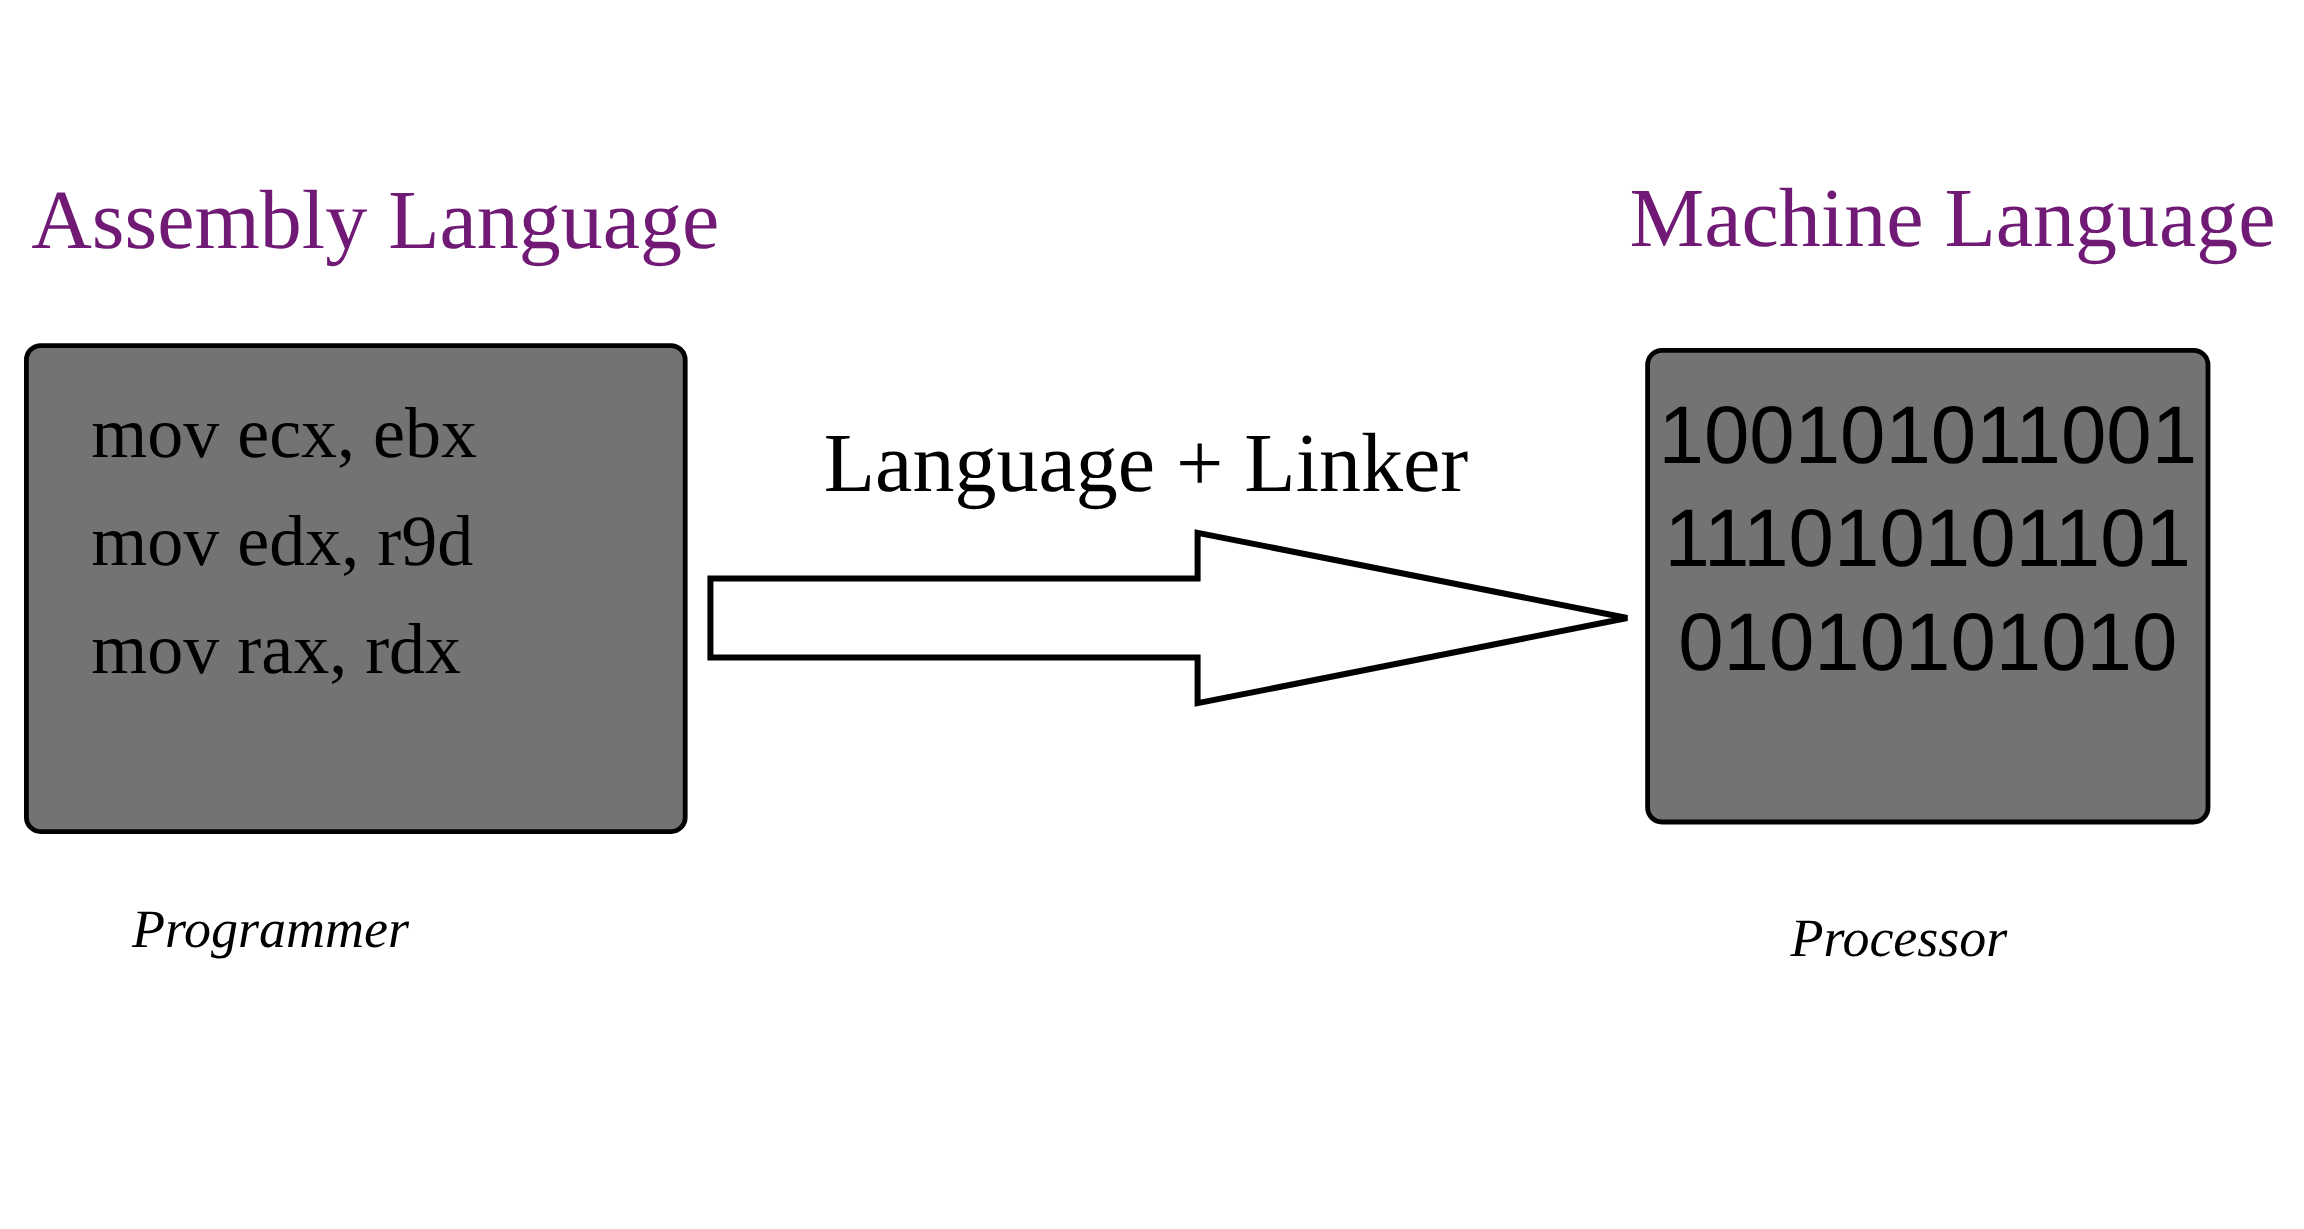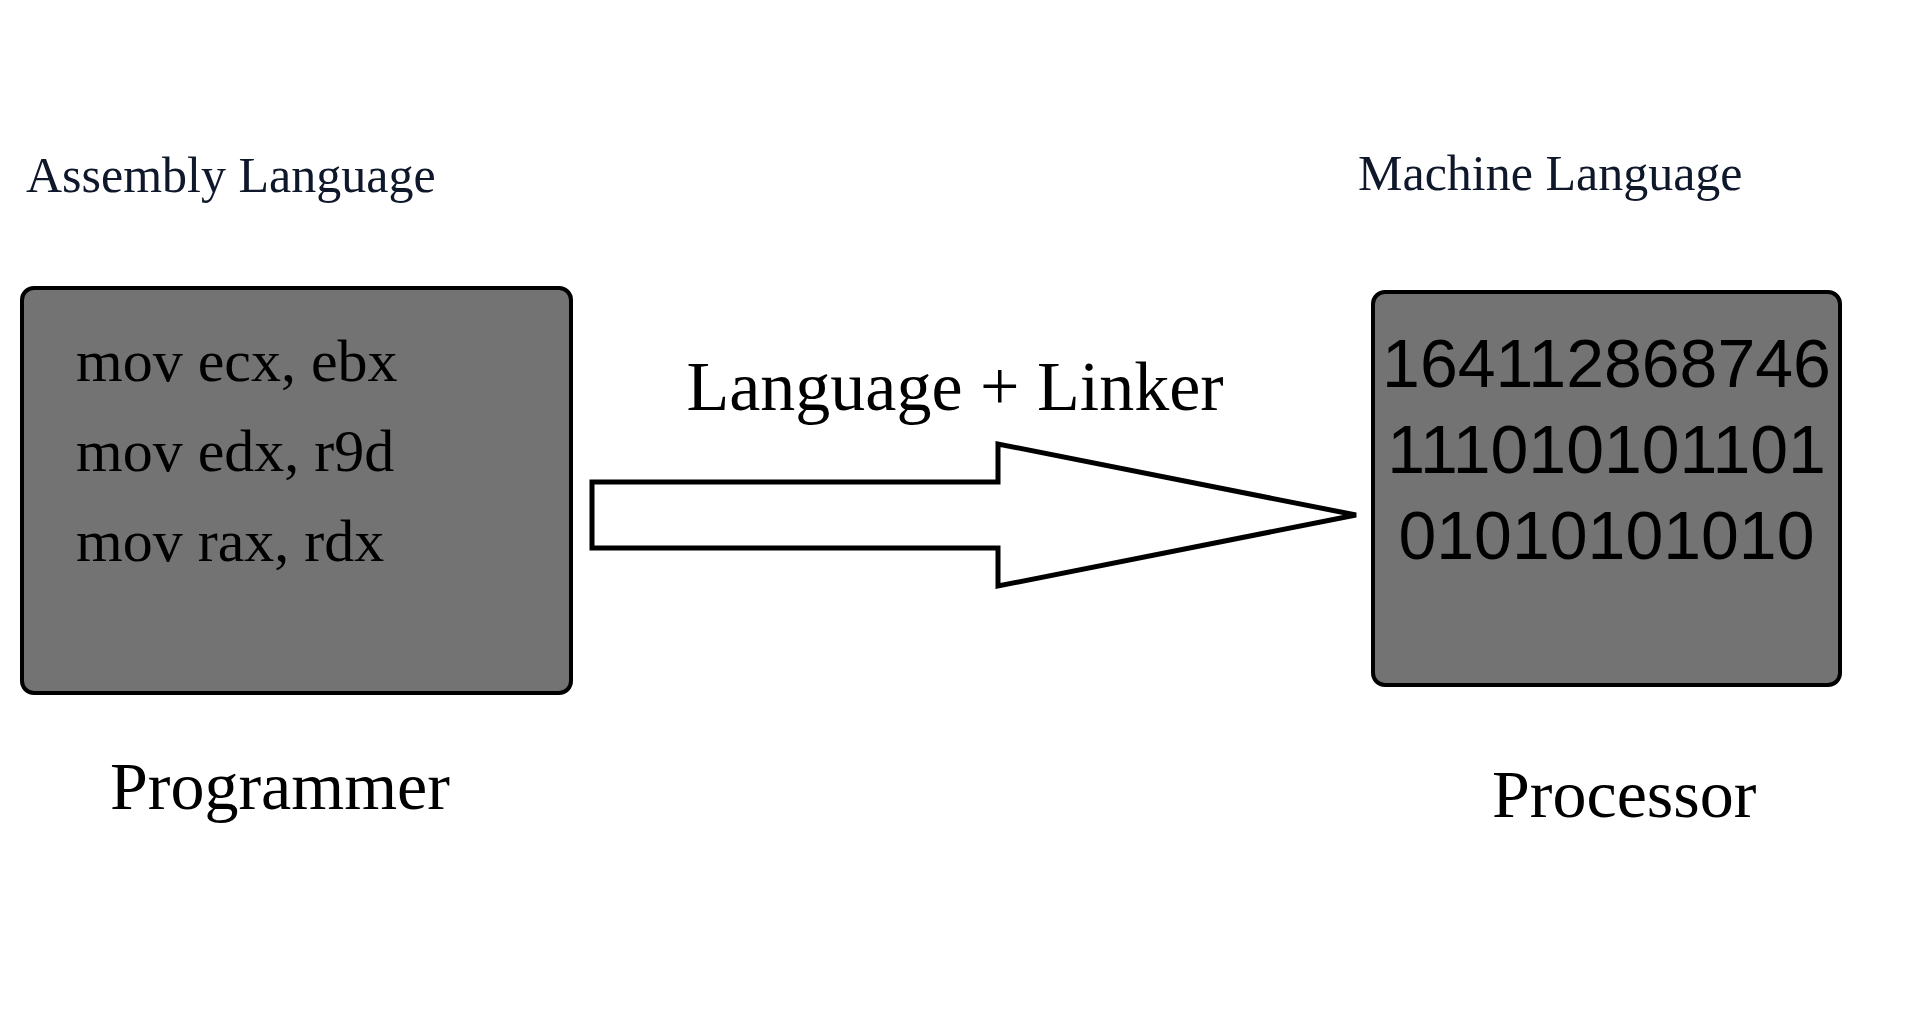--- a/index.html
+++ b/index.html
@@ -11,24 +11,24 @@
     position: relative;
     width: 1920px;
     height: 1024px;
     background: #ffffff;
     font-family: "Liberation Serif", serif;
     color: #000000;
     overflow: hidden;
   }
   .title {
     position: absolute;
-    font-size: 50px;
+    font-size: 70px;
     line-height: 1;
     white-space: nowrap;
-    color: #0f172a;
+    color: #701a75;
   }
   #assembly-title { left: 26px;  top: 150px; }
   #machine-title  { left: 1358px; top: 148px; }
 
   .diagram-box {
     position: absolute;
     background: #737373;
     border: 4px solid #000000;
     border-radius: 14px;
     box-sizing: border-box;
@@ -68,23 +68,24 @@
   }
 
   #arrow-svg {
     position: absolute;
     left: 0; top: 0;
     width: 1920px; height: 1024px;
   }
 
   .caption {
     position: absolute;
-    font-size: 68px;
+    font-size: 45px;
     line-height: 1;
     white-space: nowrap;
+    font-style: italic;
   }
   #programmer-caption { left: 110px;  top: 752px; }
   #processor-caption  { left: 1492px; top: 760px; }
 </style>
 </head>
 <body>
 
 <div id="stage">
 
   <div id="assembly-title" class="title">Assembly Language</div>
@@ -97,21 +98,21 @@
     <div class="code-line">mov rax, rdx</div>
   </div>
 
   <div id="assembler-label">Language + Linker</div>
 
   <svg id="arrow-svg" viewBox="0 0 1920 1024" xmlns="http://www.w3.org/2000/svg">
     <polygon points="592,482 998,482 998,444 1356,515 998,586 998,548 592,548" fill="#ffffff" stroke="#000000" stroke-width="5" stroke-linejoin="miter"></polygon>
   </svg>
 
   <div id="machine-box" class="diagram-box">
-    <div class="binary-line">164112868746</div>
+    <div class="binary-line">100101011001</div>
     <div class="binary-line">111010101101</div>
     <div class="binary-line">01010101010</div>
   </div>
 
   <div id="programmer-caption" class="caption">Programmer</div>
 
   <div id="processor-caption" class="caption">Processor</div>
 
 </div>
 

